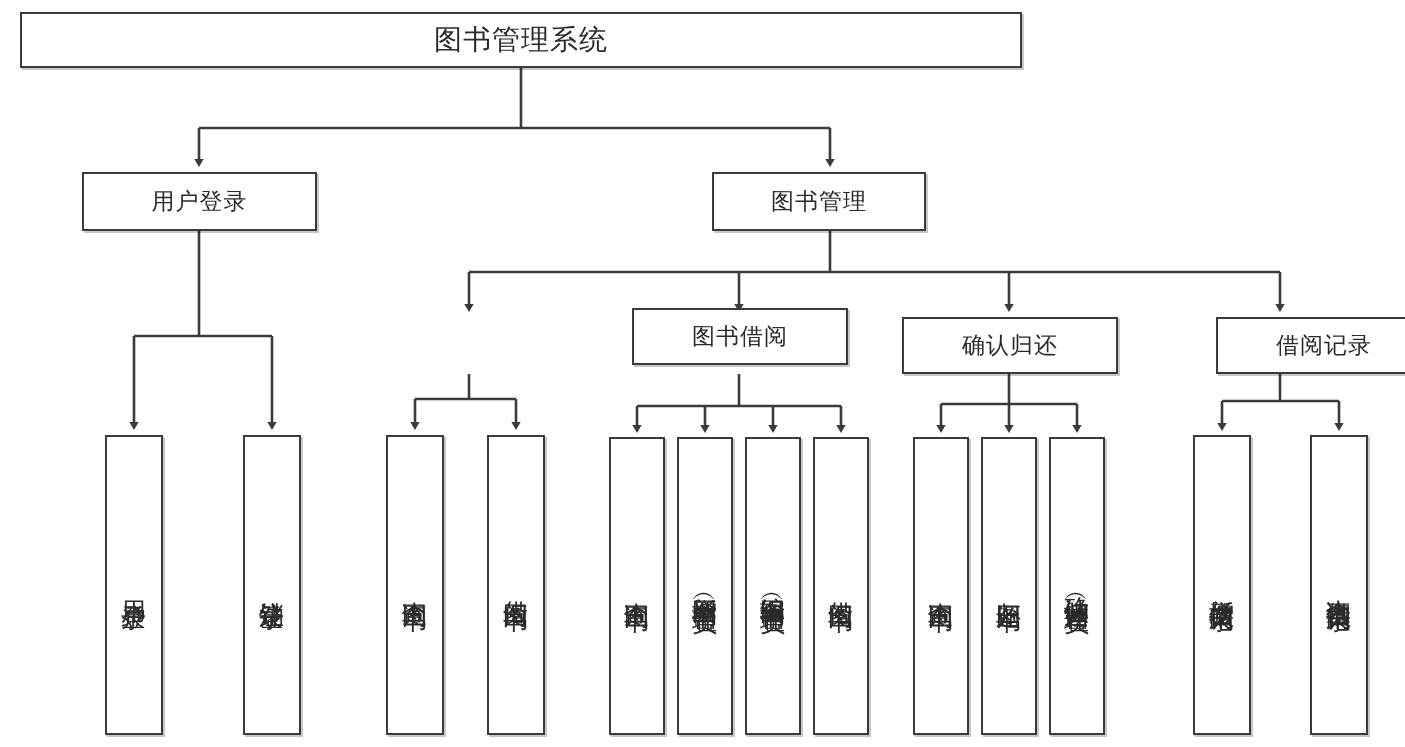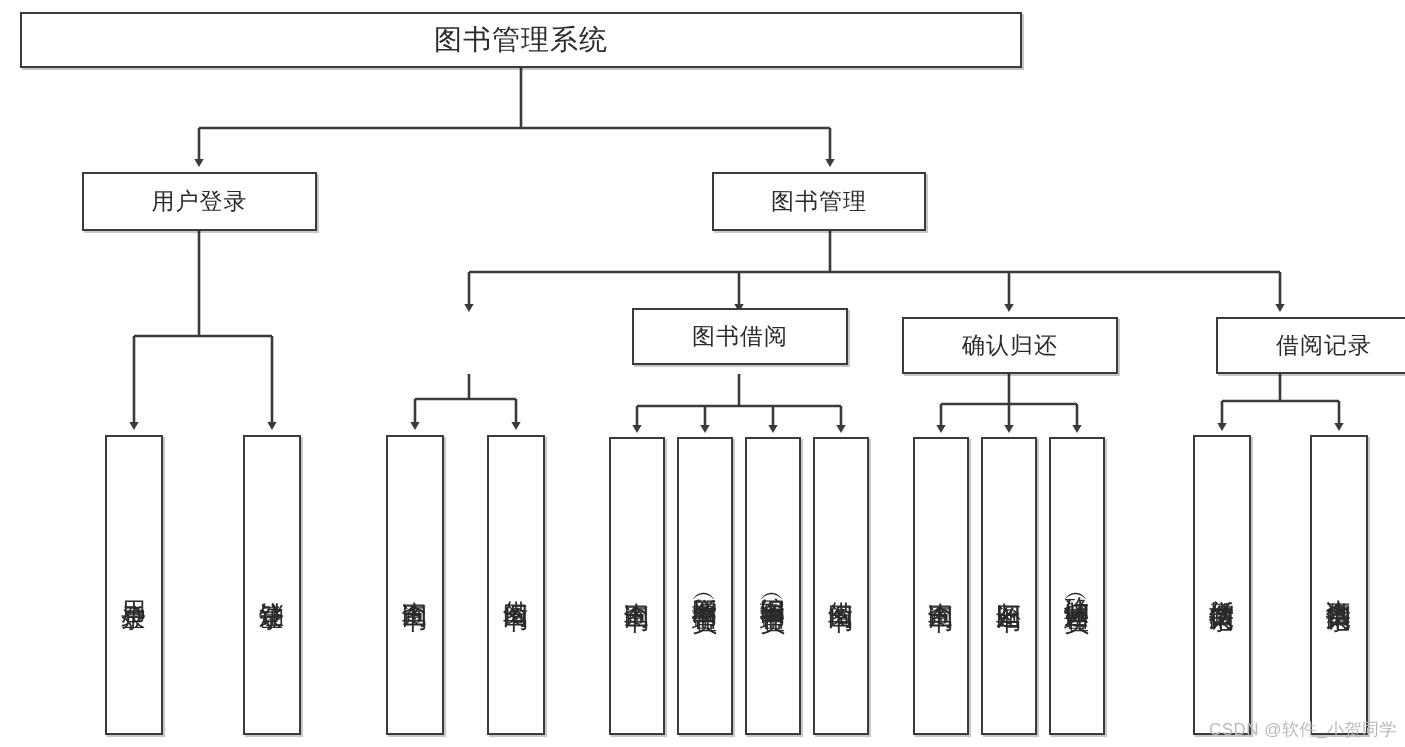--- a/index.html
+++ b/index.html
@@ -188,14 +188,13 @@
     <span class="node-label">确认归还（管理员）</span>
   </div>
 
   <div class="node vert" style="left:1193px; top:435px; width:58px; height:300px;">
     <span class="node-label">新增借阅记录</span>
   </div>
   <div class="node vert" style="left:1310px; top:435px; width:58px; height:300px;">
     <span class="node-label">查询借阅记录</span>
   </div>
 
-  <div id="watermark">CSDN @软件_小贺同学</div>
 </div>
 
 </body></html>

